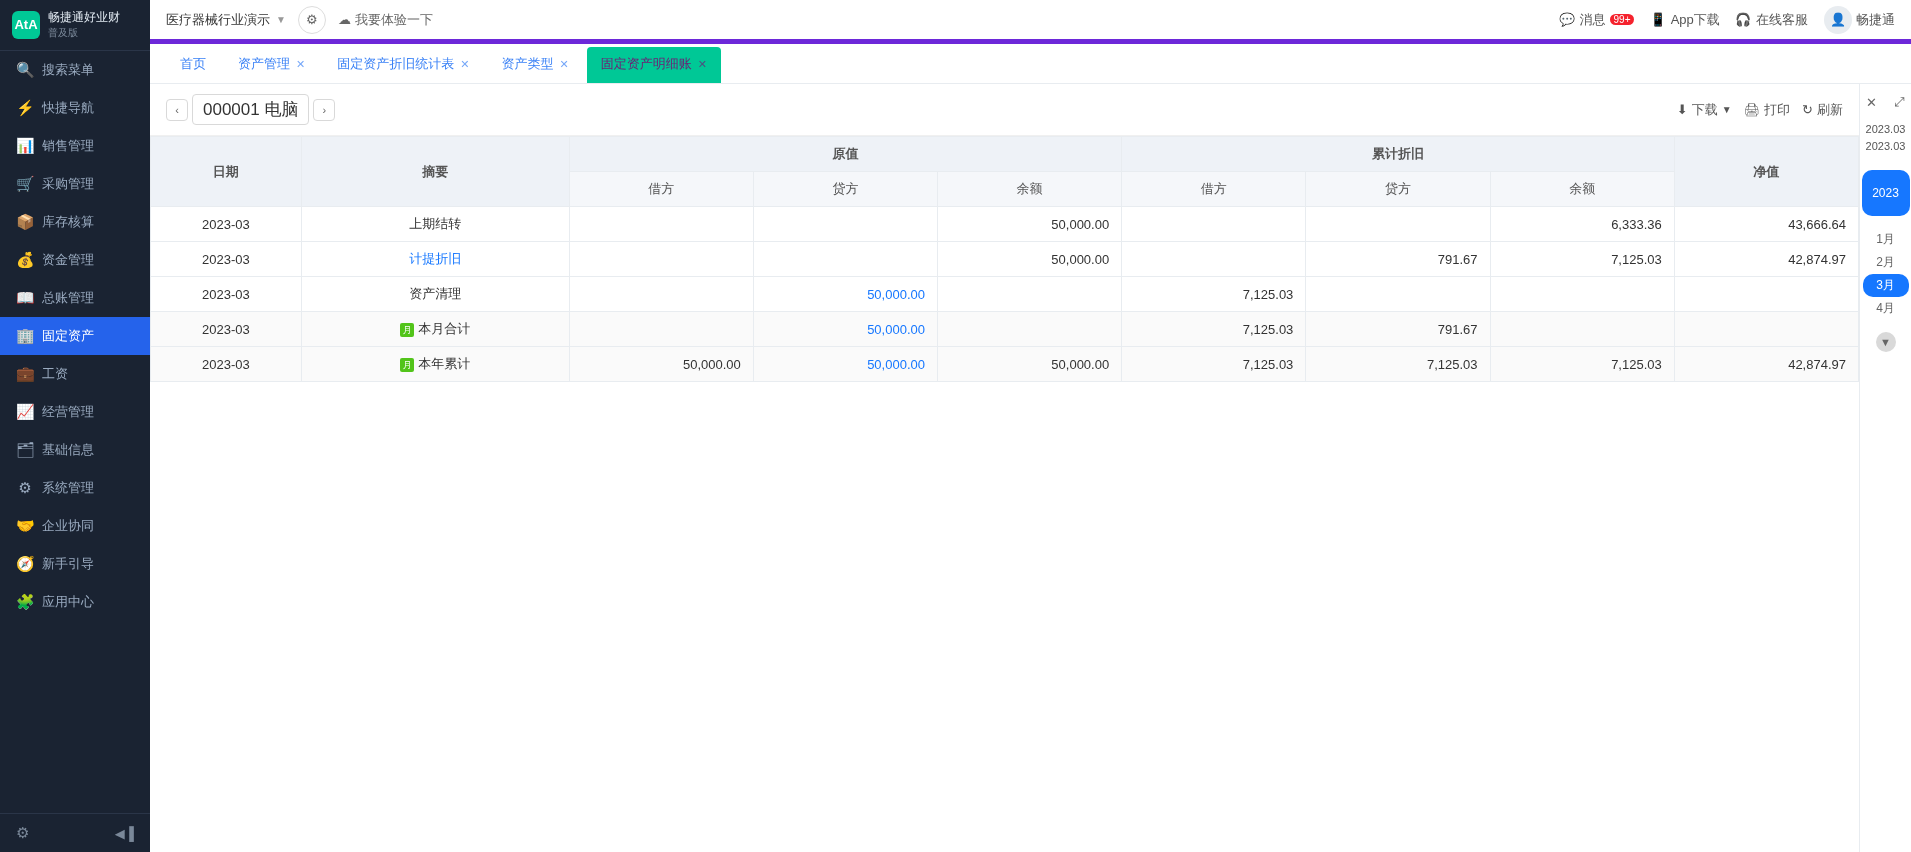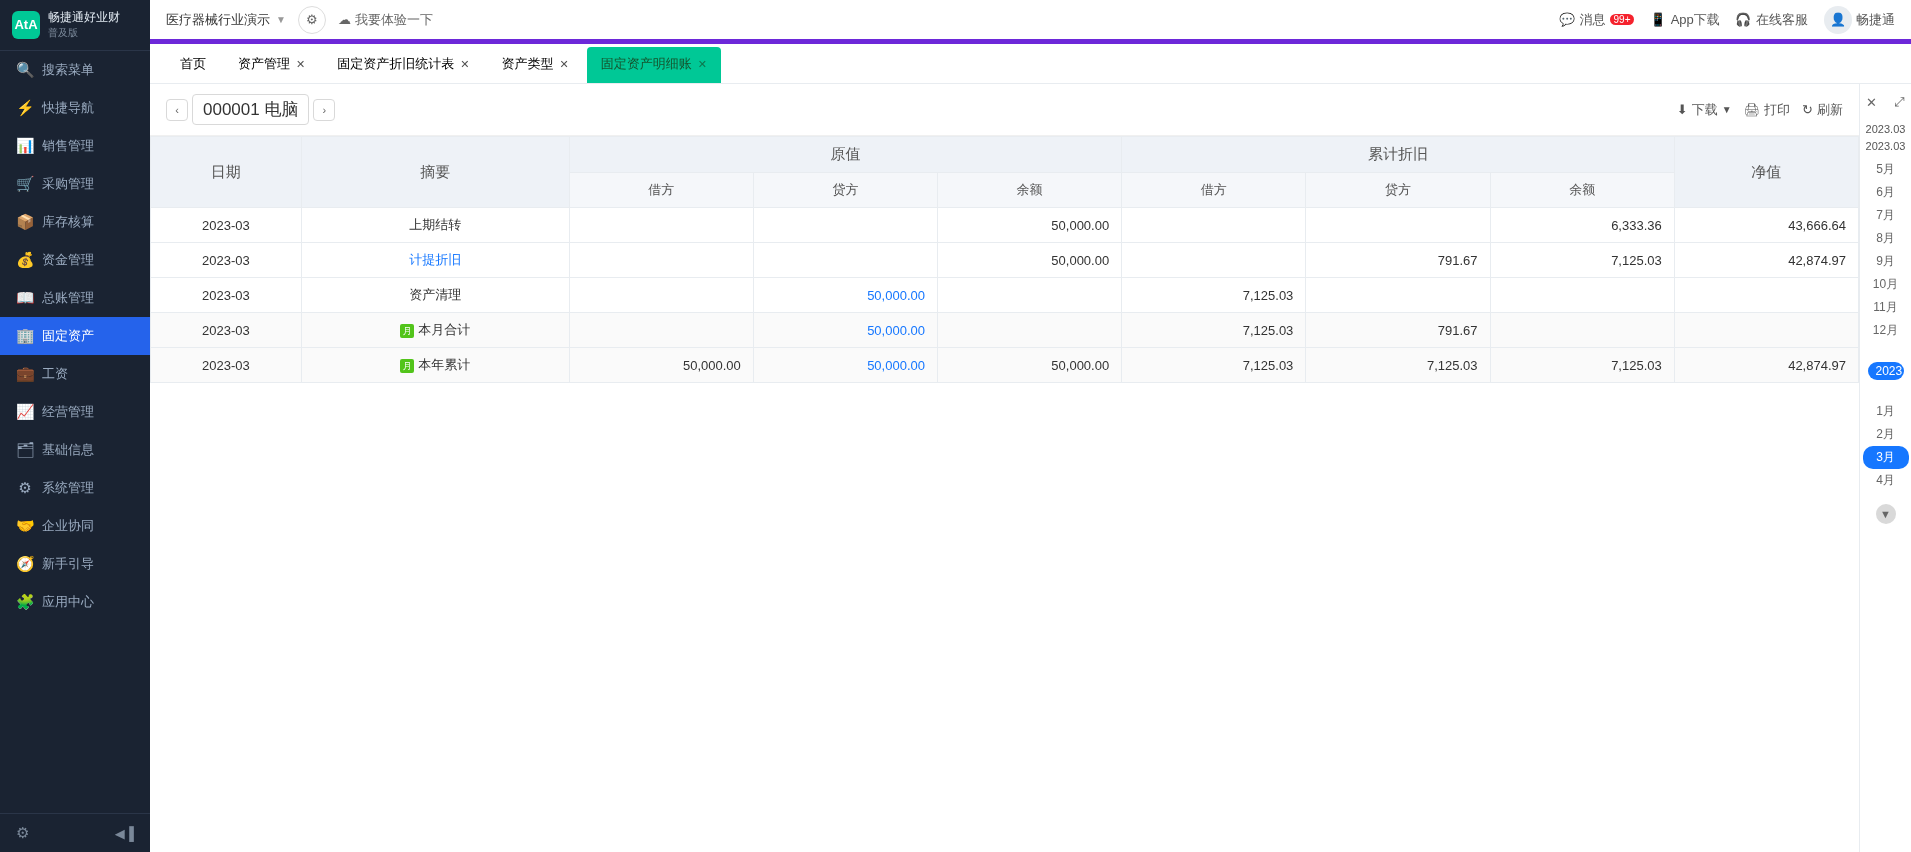--- a/index.html
+++ b/index.html
@@ -103,25 +103,25 @@
       display: flex;
       align-items: flex-end;
       padding: 0 16px;
       border-bottom: 1px solid #e8ecf0;
       flex-shrink: 0;
       gap: 4px;
     }
     .tab {
       display: flex; align-items: center; gap: 6px;
       padding: 8px 14px 8px 14px;
-      font-size: 13px; color: #000000; cursor: pointer;
+      font-size: 13px; color: #3b82f6; cursor: pointer;
       border-bottom: 2px solid transparent;
     }
     .tab.active {
-      background: #00c896; color: #14532d;
+      background: #00c896; color: #701a75;
       border-radius: 4px 4px 0 0;
       border-bottom: 2px solid #00c896;
     }
     .tab .close-icon { font-size: 11px; opacity: 0.7; }
 
     
     .content {
       flex: 1;
       display: flex;
       overflow: hidden;
@@ -173,21 +173,21 @@
     }
     th, td {
       border: 1px solid #e8ecf0;
       padding: 8px 12px;
       text-align: center;
     }
     th {
       background: #f5f7fa; color: #555; font-weight: 500;
     }
     td { color: #333; margin-left: 48px; }
-    .th-main { background: #eef2f7; font-weight: 400; font-size: 15px; }
+    .th-main { background: #eef2f7; font-weight: 700; font-size: 13px; }
     .col-date { width: 90px; }
     .col-desc { width: 160px; }
     .col-num { width: 110px; }
     .text-right { text-align: right; }
     .row-subtotal td, .row-total td { background: #fafafa; }
 
     .month-icon {
       display: inline-block; width: 14px; height: 14px;
       background: #52c41a; border-radius: 2px;
       color: #fff; font-size: 9px; line-height: 14px; text-align: center;
@@ -475,31 +475,21 @@
       </div>
     </div>
 
     <div class="right-panel">
       <div class="panel-controls">
         <div class="panel-ctrl">✕</div>
         <div class="panel-ctrl">⤢</div>
       </div>
       <div style="font-size:11px;color:#555;padding:3px 0;">2023.03</div>
       <div style="font-size:11px;color:#555;padding:2px 0 6px;">2023.03</div>
-      <div id="months-before-container">
-          <div class="month-item">5月</div>
-          <div class="month-item">6月</div>
-          <div class="month-item">7月</div>
-          <div class="month-item">8月</div>
-          <div class="month-item">9月</div>
-          <div class="month-item">10月</div>
-          <div class="month-item">11月</div>
-          <div class="month-item">12月</div>
-        </div>
-      <div style="background:#1677ff;color:#fff;border-radius:10px;font-size:12px;padding:2px 8px;margin:20px auto;text-align:center;width:36px;cursor:pointer;">2023</div>
+      <div style="background:#1677ff;color:#fff;border-radius:10px;font-size:12px;padding:16px 8px;margin:12px auto;text-align:center;width:48px;cursor:pointer;">2023</div>
       <div id="months-after-container">
           <div class="month-item">1月</div>
           <div class="month-item">2月</div>
           <div class="month-item active-month">3月</div>
           <div class="month-item">4月</div>
         </div>
       <div style="margin-top:8px;">
         <div class="collapse-btn">▼</div>
       </div>
     </div>

